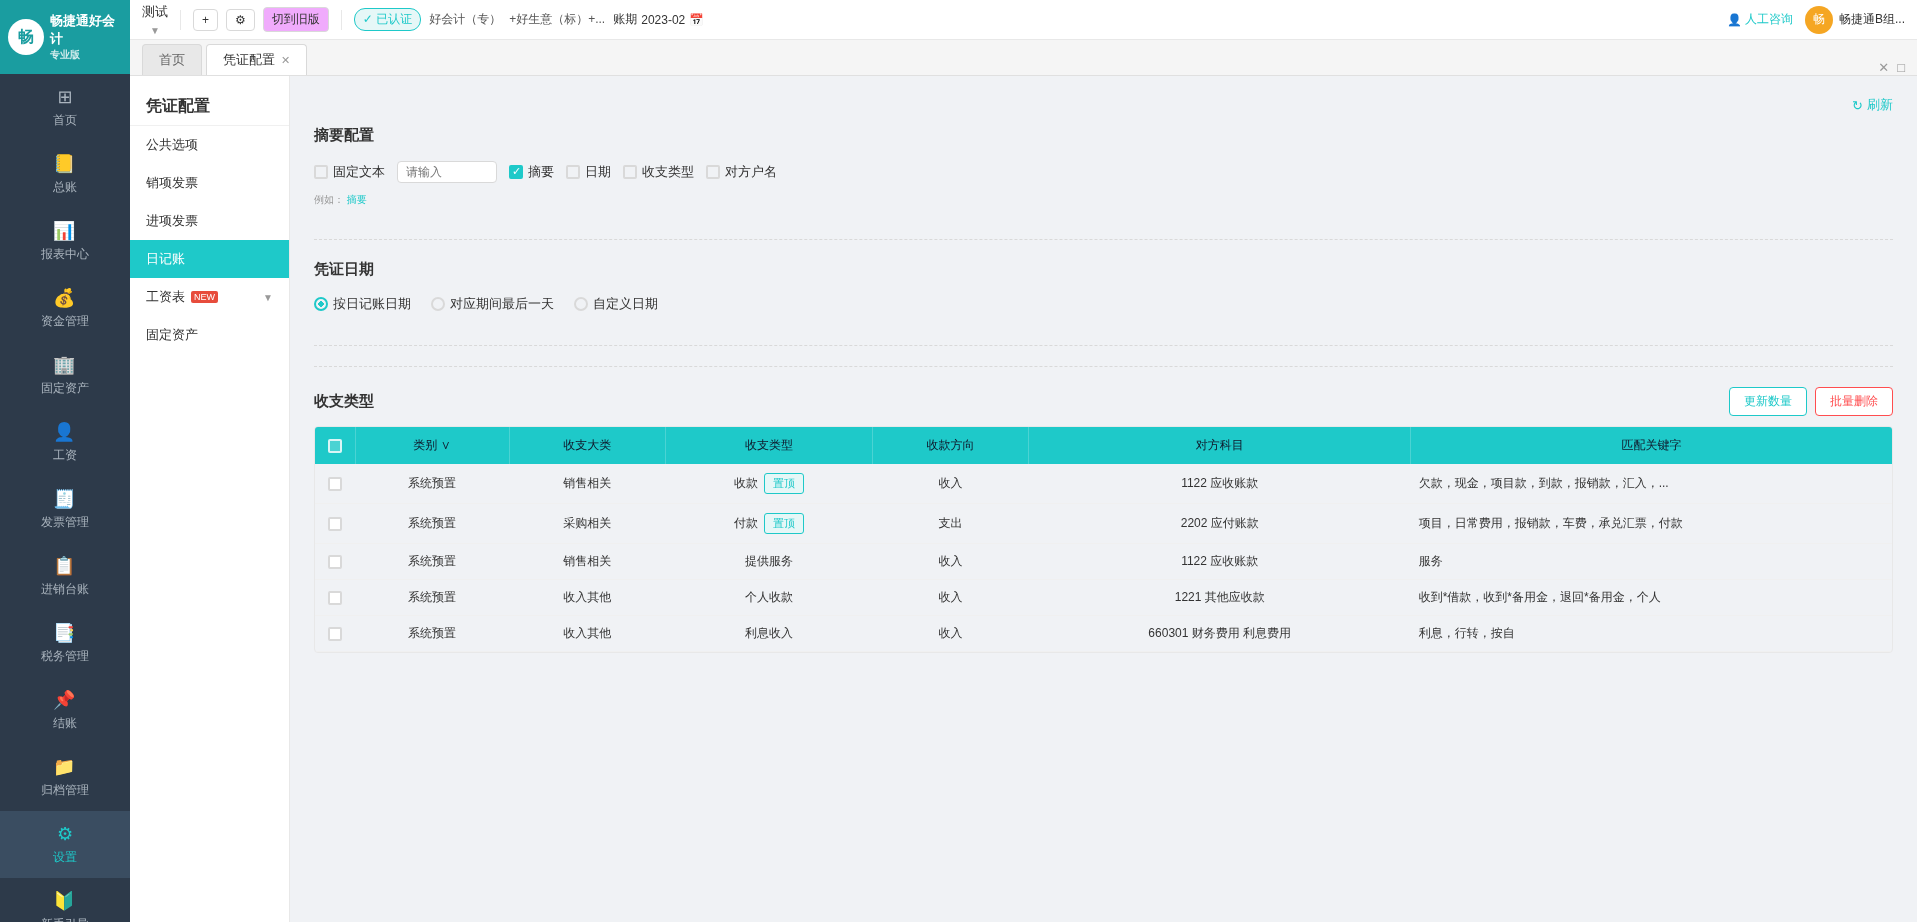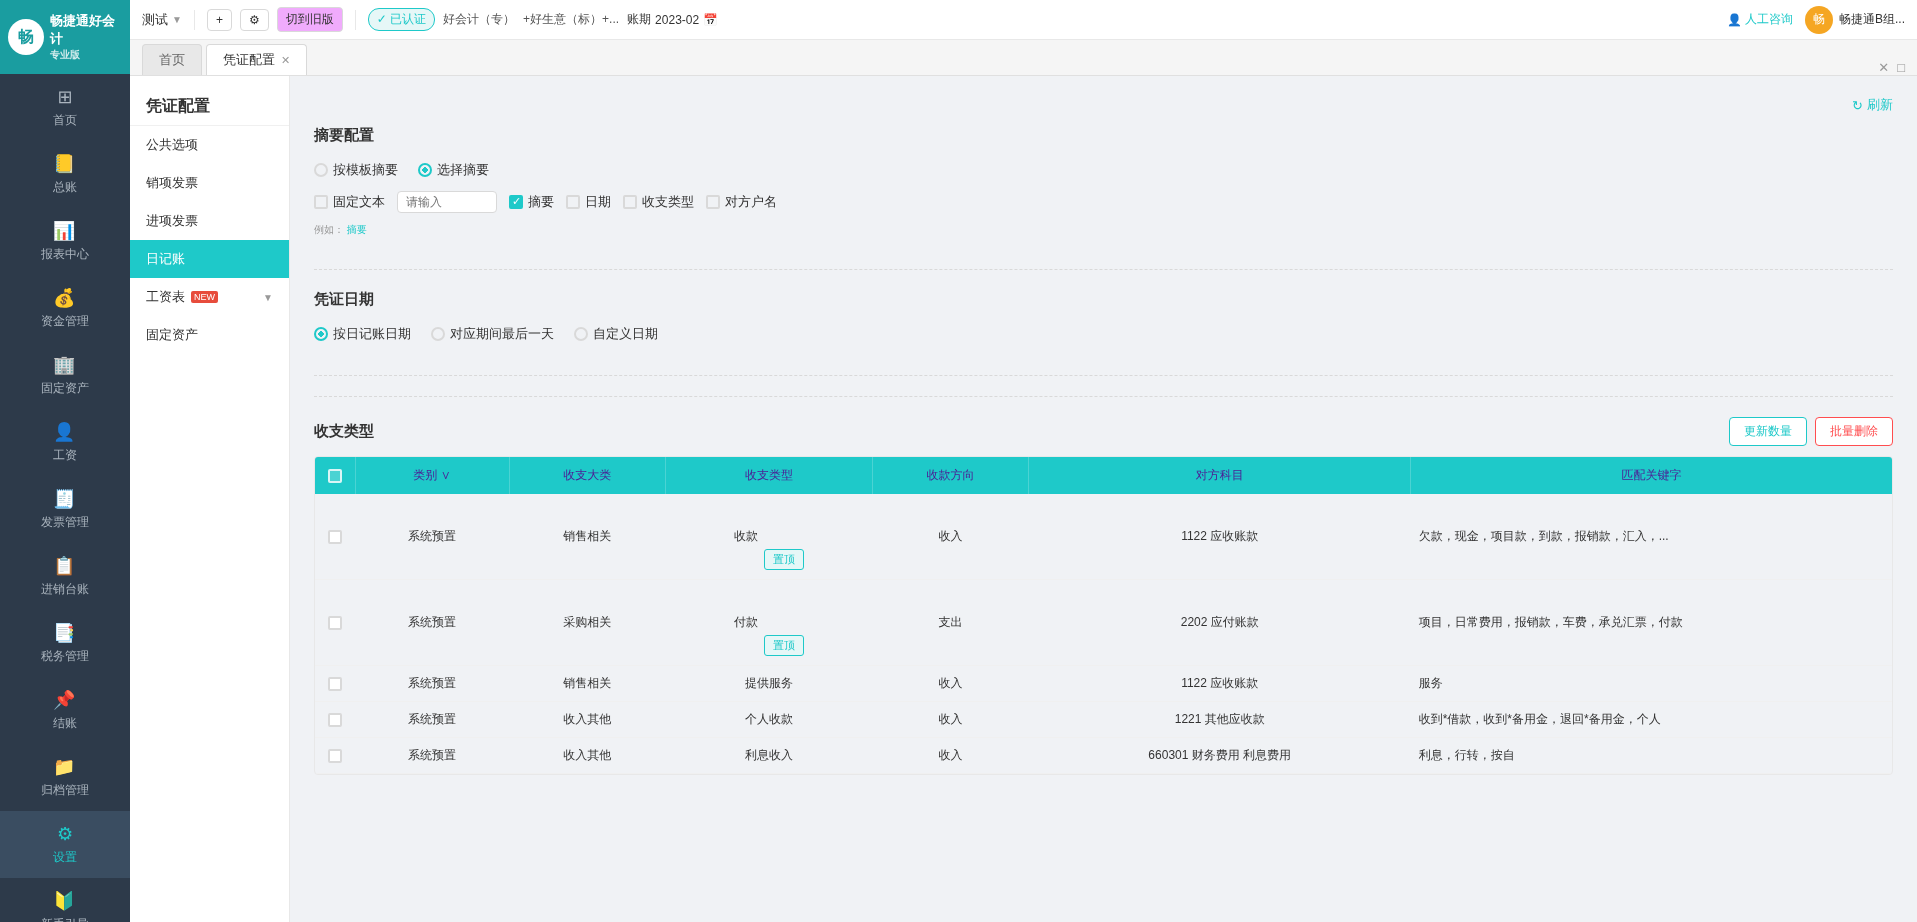--- a/index.html
+++ b/index.html
@@ -12,21 +12,21 @@
     .sidebar-nav { flex: 1; overflow-y: auto; }
     .sidebar-item { display: flex; flex-direction: column; align-items: center; padding: 12px 8px; color: #aab4be; cursor: pointer; font-size: 12px; gap: 4px; transition: background 0.2s; }
     .sidebar-item.active { background: #3a4d61; color: #1ec9c9; }
     .sidebar-item .nav-icon { font-size: 18px; }
 
     
     .main-area { flex: 1; display: flex; flex-direction: column; overflow: hidden; }
 
     
     .topbar { height: 40px; background: #fff; border-bottom: 1px solid #e8e8e8; display: flex; align-items: center; padding: 0 12px; gap: 8px; flex-shrink: 0; }
-    .topbar-company { font-size: 13px; color: #333; display: flex; align-items: center; gap: 4px; }
+    .topbar-company { font-size: 13px; color: #333; display: flex; align-items: center; gap: 4px; flex-direction: column; }
     .topbar-divider { width: 1px; height: 20px; background: #e8e8e8; margin: 0 4px; }
     .topbar-btn { padding: 3px 8px; border: 1px solid #d9d9d9; border-radius: 4px; background: #fff; cursor: pointer; font-size: 12px; color: #333; display: flex; align-items: center; gap: 3px; }
     .topbar-btn.switch-btn { background: #f0abfc; border-color: #d9d9d9; }
     .status-tag { padding: 2px 8px; border-radius: 11px; font-size: 12px; }
     .status-certified { background: #e6f7f7; color: #1ec9c9; border: 1px solid #1ec9c9; }
     .status-info { color: #555; font-size: 12px; }
     .status-period { color: #333; font-size: 12px; display: flex; align-items: center; gap: 4px; }
     .topbar-right { margin-left: auto; display: flex; align-items: center; gap: 12px; }
     .topbar-help { color: #1ec9c9; font-size: 12px; display: flex; align-items: center; gap: 3px; cursor: pointer; }
     .topbar-user { display: flex; align-items: center; gap: 6px; cursor: pointer; }
@@ -72,27 +72,27 @@
     
     .example-text { color: #1ec9c9; font-size: 10px; margin-top: 8px; }
     .example-label { color: #999; }
 
     
     .table-wrapper { border: 1px solid #e8e8e8; border-radius: 4px; overflow: hidden; }
     .table-header-actions { display: flex; justify-content: flex-end; gap: 8px; margin-bottom: 8px; }
     .action-btn { padding: 5px 14px; border: 1px solid #1ec9c9; border-radius: 4px; color: #1ec9c9; background: #fff; cursor: pointer; font-size: 12px; }
     .action-btn.danger { border-color: #ff4d4f; color: #ff4d4f; }
     table { width: 100%; border-collapse: collapse; font-size: 12px; }
-    table thead { background: #1ec9c9; color: #4c1d95; }
+    table thead { background: #1ec9c9; color: #0f172a; }
     table thead th { padding: 10px 8px; text-align: center; font-weight: 500; border-right: 1px solid rgba(255,255,255,0.2); }
     table thead th:last-child { border-right: none; }
     table tbody tr { border-bottom: 1px solid #f0f0f0; }
     table tbody td { padding: 9px 8px; text-align: center; color: #333; }
     .tag-btn { padding: 2px 8px; border-radius: 3px; font-size: 11px; cursor: pointer; }
-    .tag-cyan { background: #e6f7f7; color: #1ec9c9; border: 1px solid #1ec9c9; margin-top: 46px; }
+    .tag-cyan { background: #e6f7f7; color: #1ec9c9; border: 1px solid #1ec9c9; }
     .checkbox-cell { display: flex; justify-content: center; }
     .th-checkbox { display: flex; align-items: center; justify-content: center; }
     .check-box { width: 14px; height: 14px; border: 2px solid rgba(255,255,255,0.8); border-radius: 2px; background: rgba(255,255,255,0.2); }
     .td-check { width: 14px; height: 14px; border: 2px solid #d9d9d9; border-radius: 2px; background: #fff; }
     .td-ellipsis { max-width: 200px; overflow: hidden; text-overflow: ellipsis; white-space: nowrap; text-align: left; }
   </style>
 </head>
 <body>
 
 <div class="sidebar">
@@ -244,30 +244,20 @@
 
       <div style="display:flex;justify-content:flex-end;margin-bottom:12px;">
         <span class="refresh-btn">
           <span>↻</span>
           <span>刷新</span>
         </span>
       </div>
 
       <div class="section">
         <div class="section-title">摘要配置</div>
-        <div class="radio-group">
-          <label class="radio-item">
-            <input type="radio" class="radio-input" style="">
-            <span>按模板摘要</span>
-          </label>
-          <label class="radio-item">
-            <input type="radio" class="radio-input checked" style="border-color: rgb(30, 201, 201); background: radial-gradient(circle, rgb(30, 201, 201) 40%, transparent 40%);">
-            <span>选择摘要</span>
-          </label>
-        </div>
         <div style="display:flex;align-items:center;gap:12px;margin-bottom:10px;">
           <label class="checkbox-item">
             <input type="checkbox" class="checkbox-input" style="">
             <span>固定文本</span>
           </label>
           <input class="fixed-text-input" type="text" placeholder="请输入" style="">
           <label class="checkbox-item">
             <input type="checkbox" class="checkbox-input checked" style="background: rgb(30, 201, 201); border-color: rgb(30, 201, 201);">
             <span>摘要</span>
           </label>

